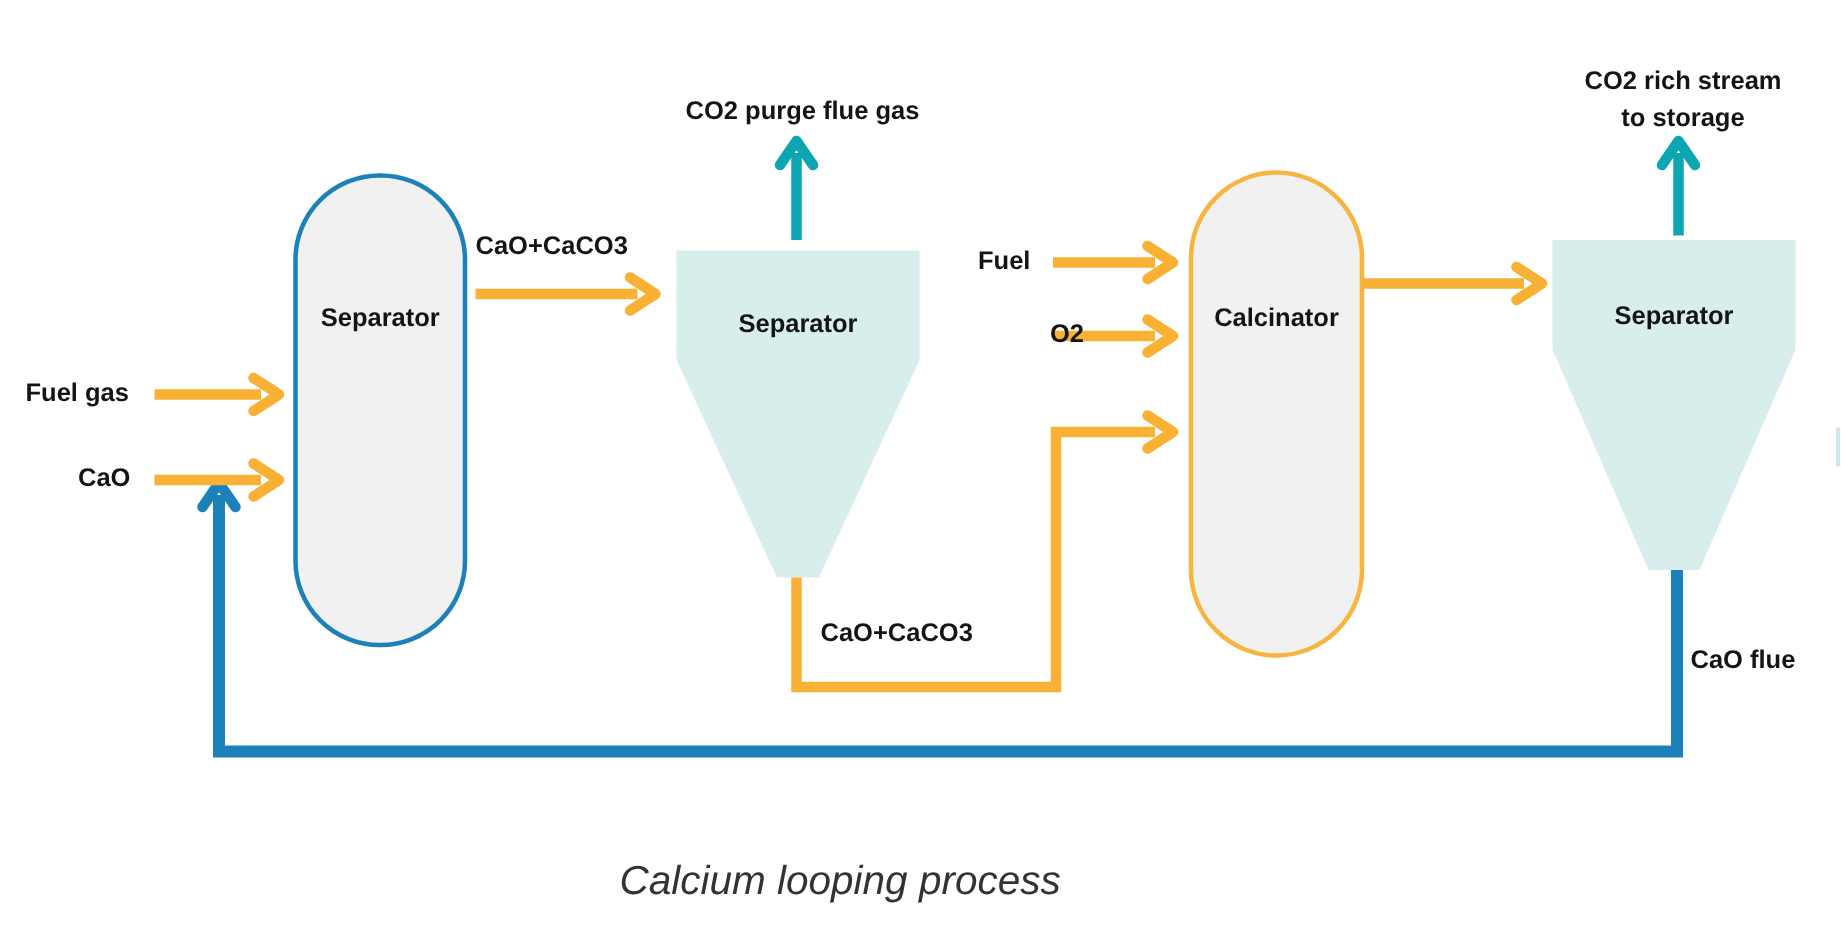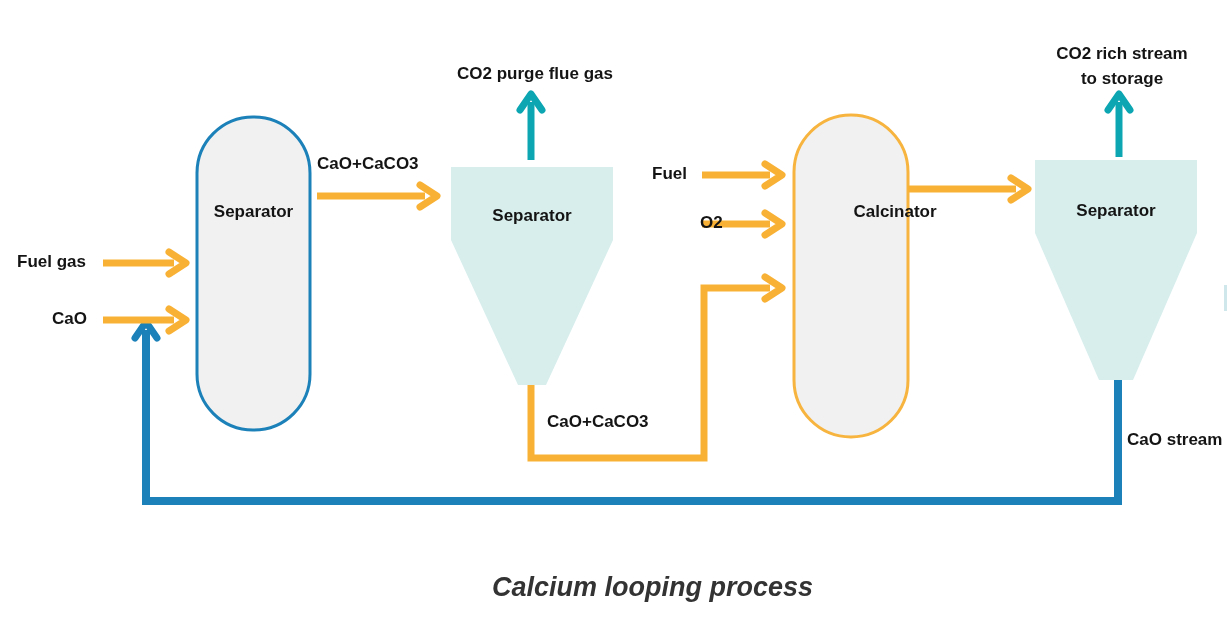--- a/index.html
+++ b/index.html
@@ -12,22 +12,22 @@
   .sep{fill:var(--separator-fill);stroke:none;}
   .shaft{fill:none;stroke-width:7;stroke-linecap:butt;stroke-linejoin:miter;}
   .head{fill:none;stroke-width:7;stroke-linecap:round;stroke-linejoin:round;}
   .y{stroke:var(--yellow);}
   .t{stroke:var(--teal);}
   .b{stroke:var(--blue);}
   .loop{stroke-width:8;}
   .lbl{position:absolute;font-size:17px;font-weight:700;color:var(--label-color);
        white-space:nowrap;line-height:20px;text-align:center;}
   .ctr{text-align:center;white-space:normal;}
-  .caption{position:absolute;left:413px;top:572px;width:400px;text-align:right;
-           font-size:27px;font-style:italic;font-weight:700;color:var(--caption-color);}
+  .caption{position:absolute;left:413px;top:572px;width:400px;text-align:left;
+           font-size:27px;font-style:italic;font-weight:400;color:var(--caption-color);}
   .edge-sliver{position:absolute;right:0;top:285px;width:3px;height:26px;
                background:var(--edge-artifact);}
 </style>
 </head>
 <body>
 
 <div id="stage">
 
   <svg width="1227" height="633" viewBox="0 0 1227 633">
 
@@ -81,25 +81,25 @@
   </svg>
 
   <div class="lbl" style="left:17px;top:252px">Fuel gas</div>
   <div class="lbl" style="left:52px;top:309px">CaO</div>
   <div class="lbl ctr" style="left:197px;top:202px;width:113px">Separator</div>
   <div class="lbl" style="left:317px;top:154px">CaO+CaCO3</div>
   <div class="lbl ctr" style="left:455px;top:64px;width:160px">CO2 purge flue gas</div>
   <div class="lbl ctr" style="left:451px;top:206px;width:162px">Separator</div>
   <div class="lbl" style="left:652px;top:164px">Fuel</div>
   <div class="lbl" style="left:700px;top:213px">O2</div>
-  <div class="lbl ctr" style="left:838px;top:202px;width:114px">Calcinator</div>
+  <div class="lbl ctr" style="left:794px;top:202px;width:114px">Calcinator</div>
   <div class="lbl" style="left:547px;top:412px">CaO+CaCO3</div>
   <div class="lbl ctr" style="left:1035px;top:201px;width:162px">Separator</div>
   <div style="position:absolute;left:1042px;top:44px;width:160px;text-align:center">
     <div class="lbl" style="position:static">CO2 rich stream</div>
     <div class="lbl" style="position:static;margin-top:5px">to storage</div>
   </div>
-  <div class="lbl" style="left:1127px;top:430px">CaO stream</div>
+  <div class="lbl" style="left:1127px;top:430px">CaO flue</div>
 
   <div class="caption">Calcium looping process</div>
 
   <div class="edge-sliver"></div>
 </div>
 
 </body></html>

